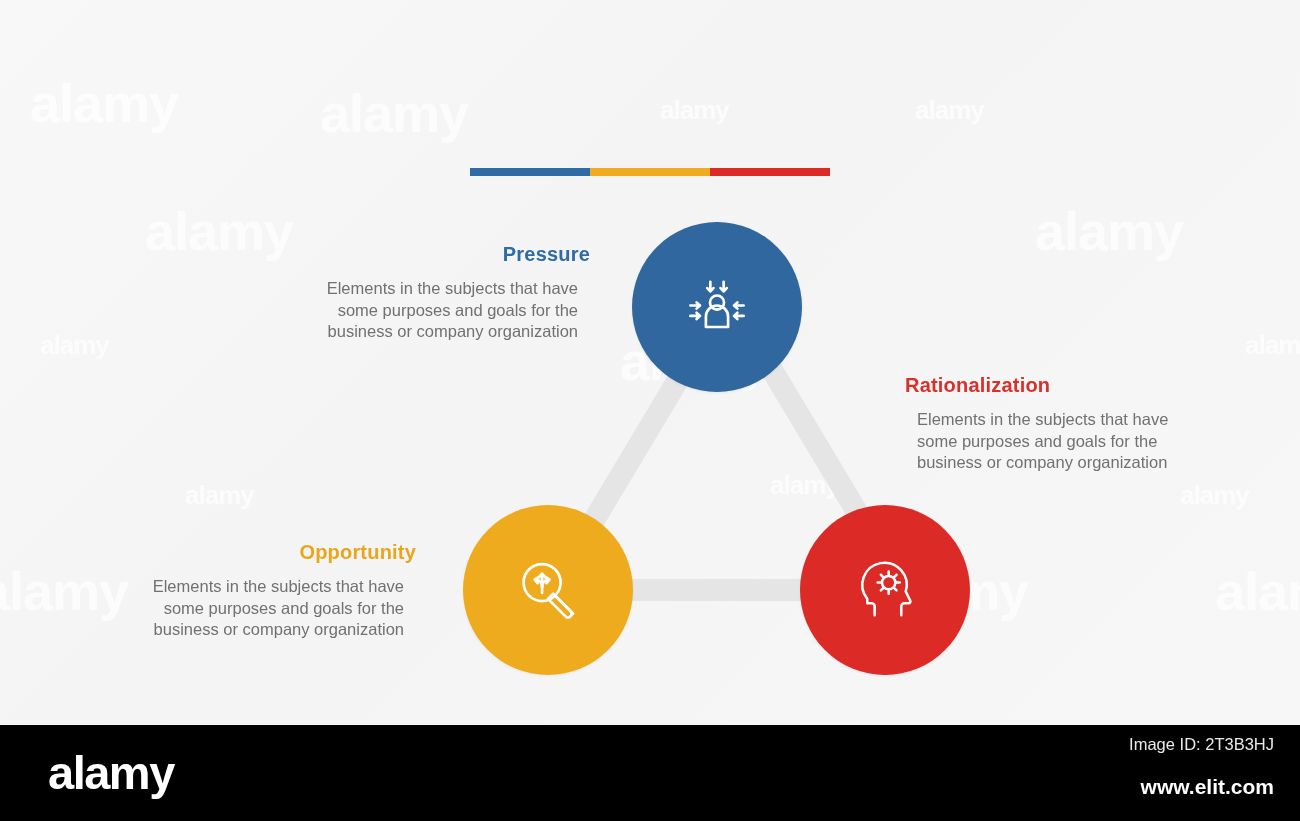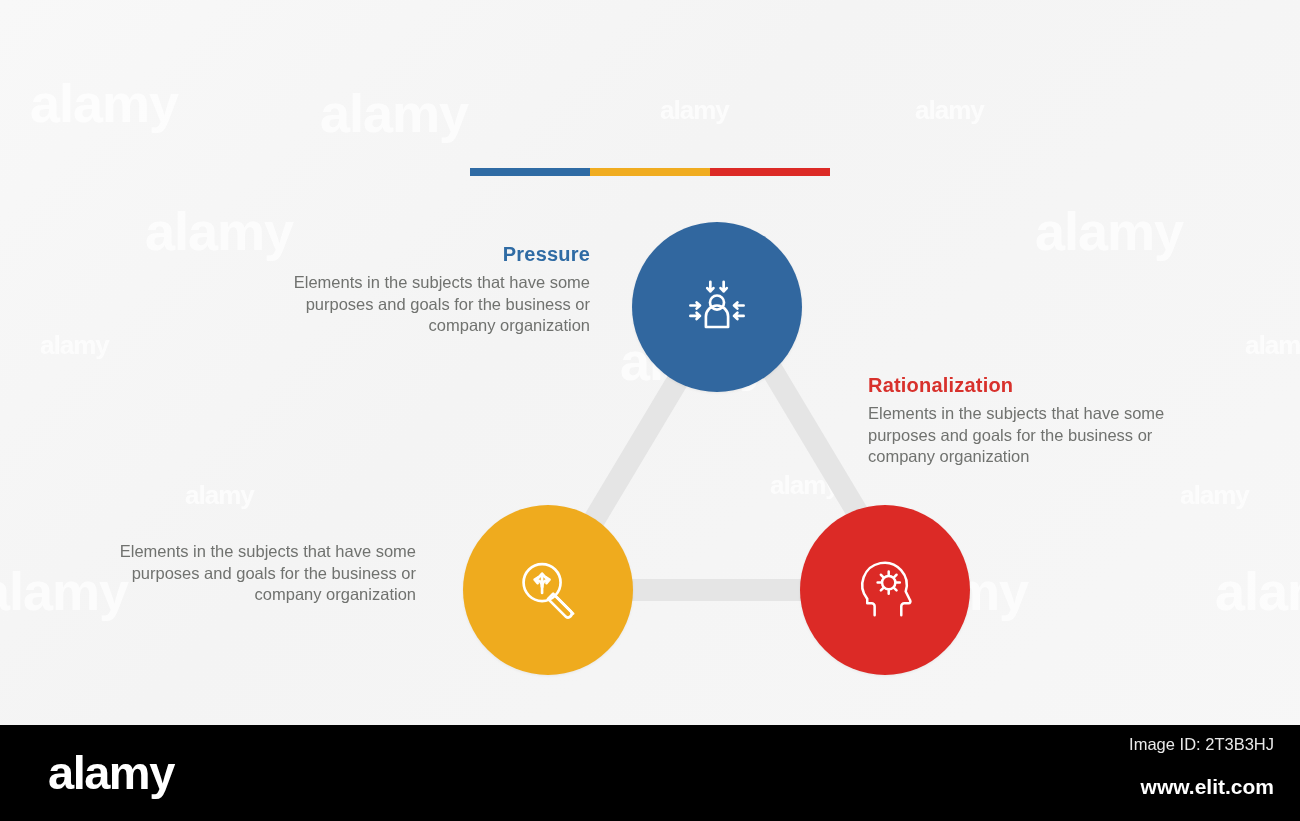--- a/index.html
+++ b/index.html
@@ -110,29 +110,29 @@
 
   
   .text-block { position: absolute; }
   .block-heading {
     margin: 0 0 6px 0;
     font-size: 20px;
     font-weight: 700;
     letter-spacing: 0.2px;
   }
   .block-body {
-    margin: 0;
+    margin: 12px;
     font-size: 16.5px;
     line-height: 21.5px;
     color: #70726f;
     font-weight: 400;
   }
   #block-pressure      { left: 280px; top: 243px; width: 310px; text-align: right; }
   #block-opportunity   { left: 110px; top: 541px; width: 306px; text-align: right; }
-  #block-rationalization{ left: 868px; top: 374px; width: 312px; text-align: left; }
+  #block-rationalization{ left: 905px; top: 374px; width: 312px; text-align: left; }
 
   
   #footer {
     position: absolute;
     left: 0; top: 725px;
     width: 1300px; height: 96px;
     background: #000000;
   }
   #footer-logo {
     position: absolute;
@@ -228,20 +228,21 @@
       </svg>
     </div>
   </div>
 
   <div class="text-block" id="block-pressure">
     <h2 class="block-heading" style="color:#2f6ba4;">Pressure</h2>
     <p class="block-body">Elements in the subjects that have some purposes and goals for the business or company organization</p>
   </div>
 
   <div class="text-block" id="block-opportunity">
+    <h2 class="block-heading" style="color:#e9a61c;">Opportunity</h2>
     <p class="block-body">Elements in the subjects that have some purposes and goals for the business or company organization</p>
   </div>
 
   <div class="text-block" id="block-rationalization">
     <h2 class="block-heading" style="color:#d8312c;">Rationalization</h2>
     <p class="block-body">Elements in the subjects that have some purposes and goals for the business or company organization</p>
   </div>
 
   <div id="footer">
     <div id="footer-logo">alamy</div>

